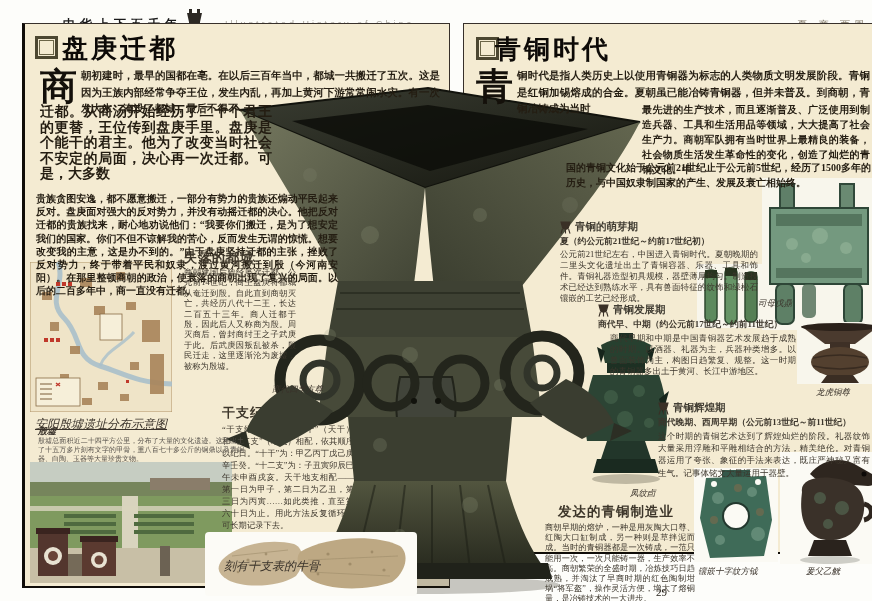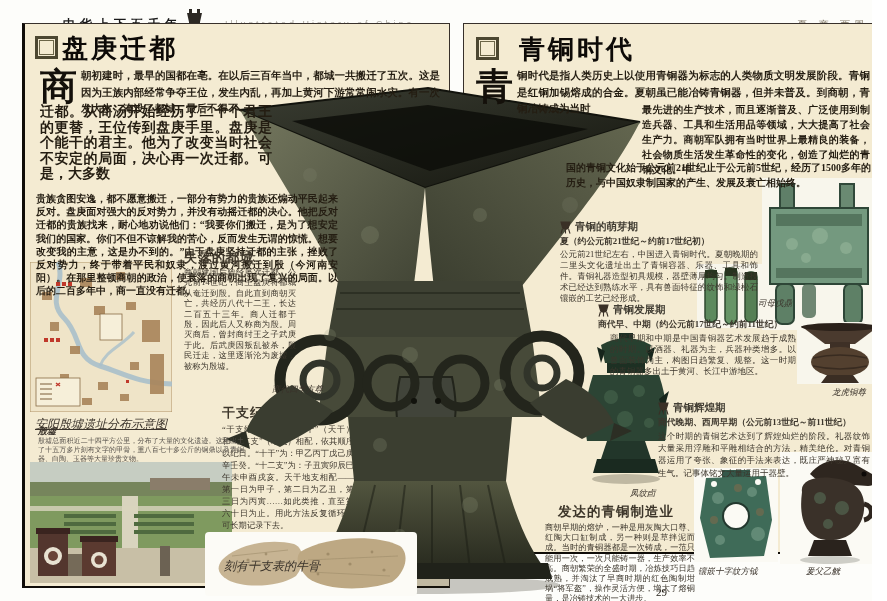--- a/index.html
+++ b/index.html
@@ -246,21 +246,21 @@
         <circle cx="160" cy="250" r="6"></circle>
       <circle cx="400," :="" r="0"></circle>
     </g>
     <g fill="#8a9278" opacity="0.18">
         <circle cx="400" cy="120" r="8"></circle>
         <circle cx="140" cy="90" r="7"></circle>
       </g>
   </svg>
 
   <div class="abs sq-icon z6" style="left:476px;top:37px;"></div>
-  <span class="abs page-title z6" style="left:519px;top:32px;">青铜时代</span>
+  <span class="abs page-title z6" style="left:495px;top:32px;">青铜时代</span>
 
   <div class="abs txt intro z6" style="left:476px;top:68px;width:394px;">
     <span class="dropcap">青</span><span>铜时代是指人类历史上以使用青铜器为标志的人类物质文明发展阶段。青铜是红铜加锡熔成的合金。夏朝虽已能冶铸青铜器，但并未普及。到商朝，青铜冶铸成为当时</span>
   </div>
   <div class="abs txt z6" style="left:642px;top:102px;width:228px;font-size:10px;line-height:15px;">最先进的生产技术，而且逐渐普及、广泛使用到制造兵器、工具和生活用品等领域，大大提高了社会生产力。商朝军队拥有当时世界上最精良的装备，社会物质生活发生革命性的变化，创造了灿烂的青铜文化。中</div>
   <div class="abs txt z6" style="left:566px;top:160px;width:305px;font-size:10px;line-height:15px;">国的青铜文化始于公元前21世纪止于公元前5世纪，经历了1500多年的历史，与中国奴隶制国家的产生、发展及衰亡相始终。</div>
 
   <svg class="abs z2" style="left:762px;top:178px;" width="115" height="152" viewBox="0 0 115 152">
     <rect x="0" y="0" width="115" height="152" fill="#f8f6ec"></rect>
     <g>
@@ -311,21 +311,21 @@
     <polygon points="4,4 82,4 58,22 28,22" fill="#4a3a2e"></polygon>
     <ellipse cx="43" cy="5" rx="39" ry="4" fill="#2b211a"></ellipse>
     <rect x="33" y="20" width="20" height="8" fill="#3e3026"></rect>
     <ellipse cx="43" cy="40" rx="29" ry="15" fill="#53402f"></ellipse>
     <g stroke="#32261d" stroke-width="1.4" opacity="0.8">
         <path d="M16,36 Q43,30 70,36" fill="none"></path>
         <path d="M16,44 Q43,50 70,44" fill="none"></path>
       </g>
     <polygon points="30,53 56,53 62,61 24,61" fill="#3a2d23"></polygon>
   </svg>
-  <span class="abs cap z8" style="left:816px;top:387px;margin-left:16px;">龙虎铜尊</span>
+  <span class="abs cap z8" style="left:816px;top:387px;">龙虎铜尊</span>
 
   <svg class="abs z2" style="left:577px;top:333px;" width="98" height="152" viewBox="0 0 98 152">
     <rect x="42" y="0" width="14" height="12" fill="#1d2f24"></rect>
     <path d="M24,12 Q49,-2 74,12 L70,30 L28,30 Z" fill="#27402f"></path>
     <polygon points="20,14 28,18 24,30" fill="#16251b"></polygon>
       <polygon points="78,14 70,18 74,30" fill="#16251b"></polygon>
     <rect x="30" y="30" width="38" height="10" fill="#1d3023"></rect>
     <path d="M16,42 L82,42 Q94,78 88,108 L10,108 Q4,78 16,42 Z" fill="#2c4434"></path>
     <polygon points="6,58 16,66 12,80" fill="#16251b"></polygon>
       <polygon points="92,58 82,66 86,80" fill="#16251b"></polygon>

